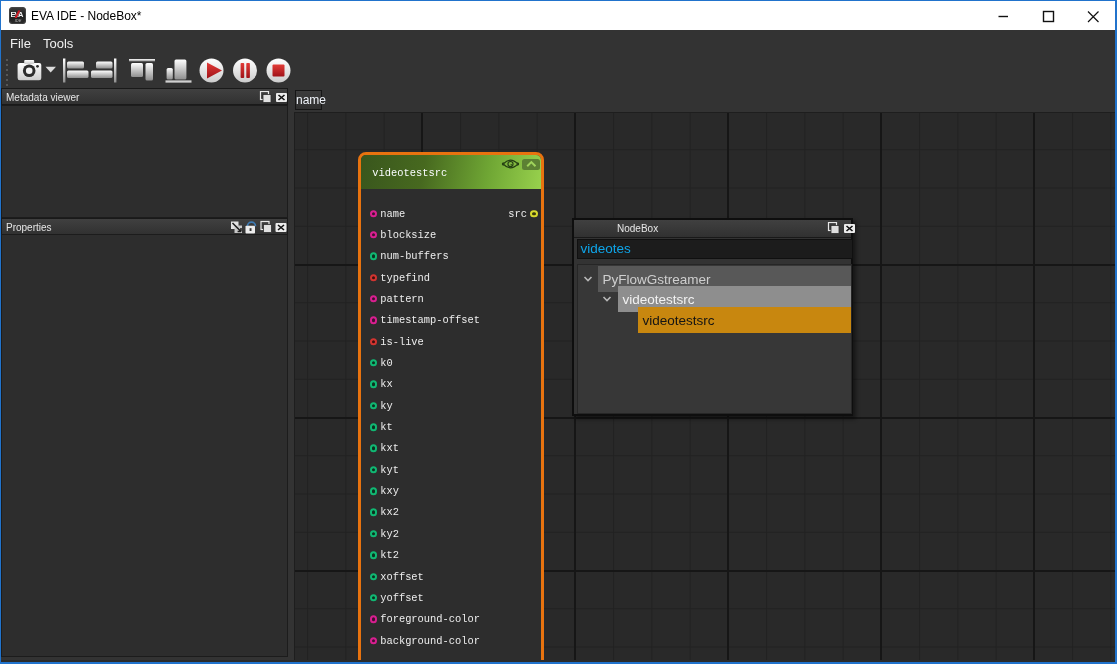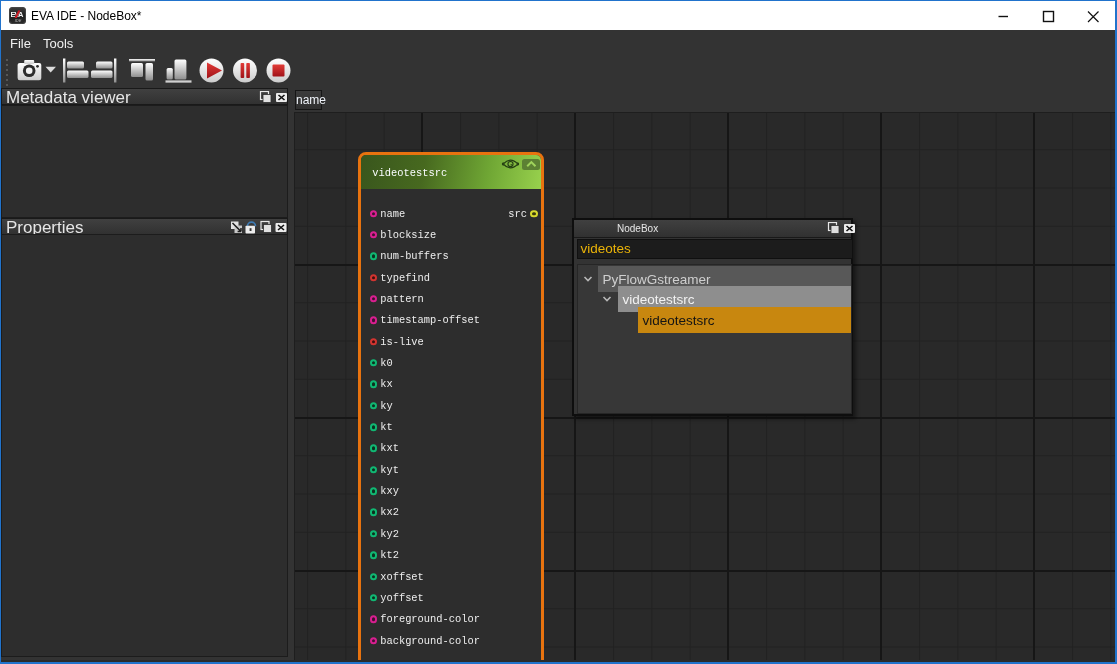--- a/index.html
+++ b/index.html
@@ -19,21 +19,21 @@
   
   #menubar{left:1px;top:30px;width:1114px;height:26px;background:#333333;}
   .menuitem{top:0;height:26px;line-height:27px;font-size:13px;color:#f0f0f0;}
 
   
   #toolbar{left:1px;top:56px;width:1114px;height:32px;background:#333333;}
 
   
   .phdr{left:1px;width:287px;height:17px;background:linear-gradient(#404040,#313131);
         border:1px solid #191919;box-sizing:border-box;}
-  .phdr .ptitle{position:absolute;left:4px;top:0px;height:17px;line-height:17.5px;font-size:17px;color:#e6e6e6;}
+  .phdr .ptitle{position:absolute;left:4px;top:0px;height:17px;line-height:17.5px;font-size:10px;color:#e6e6e6;}
   .pbody{left:1px;width:287px;background:#2d2d2d;border:1px solid #1c1c1c;box-sizing:border-box;}
 
   
   #canvas{left:294px;top:112px;width:821px;height:549px;background-color:#292929;
     background-image:
       linear-gradient(90deg,#161616 0,#161616 2px,transparent 2px),
       linear-gradient(180deg,#161616 0,#161616 2px,transparent 2px),
       linear-gradient(90deg,#212121 0,#212121 1px,transparent 1px),
       linear-gradient(180deg,#212121 0,#212121 1px,transparent 1px);
     background-size:153px 100%, 100% 153px, 38.25px 100%, 100% 38.25px;
@@ -67,21 +67,21 @@
   #srcpin{left:auto;right:3.5px;}
   #srclbl{position:absolute;right:14px;top:50%;transform:translateY(-50%);}
 
   
   #nodebox{left:572px;top:218px;width:281px;height:198px;background:#333333;
      border:2px solid #0e0e0e;box-sizing:border-box;box-shadow:3px 3px 4px rgba(0,0,0,0.45);}
   #nbhdr{position:absolute;left:0;top:0;width:100%;height:17px;
      background:linear-gradient(#404040,#313131);border-bottom:1px solid #191919;}
   #nbtitle{position:absolute;left:2px;top:0;height:17px;line-height:17px;font-size:10px;color:#e6e6e6;margin-left:41px;}
   #nbsearch{position:absolute;left:3px;top:19px;width:271px;height:18px;background:#1c1c1c;
-     border:1px solid #101010;color:#eab308;font-size:13.5px;line-height:18px;padding-left:2.5px;}
+     border:1px solid #101010;color:#0ea5e9;font-size:13.5px;line-height:18px;padding-left:2.5px;}
   #nbtree{position:absolute;left:3px;top:44px;width:273px;height:148px;background:#373737;
      border:1px solid #262626;}
   .trow{position:absolute;height:26px;font-size:13.5px;}
   .trow .hl{position:absolute;top:0;height:100%;right:0;}
   .trow .txt{position:absolute;top:50%;transform:translateY(-50%);}
   .chev{position:absolute;top:50%;transform:translateY(-50%);width:10px;height:10px;}
 </style>
 </head>
 <body>
 

